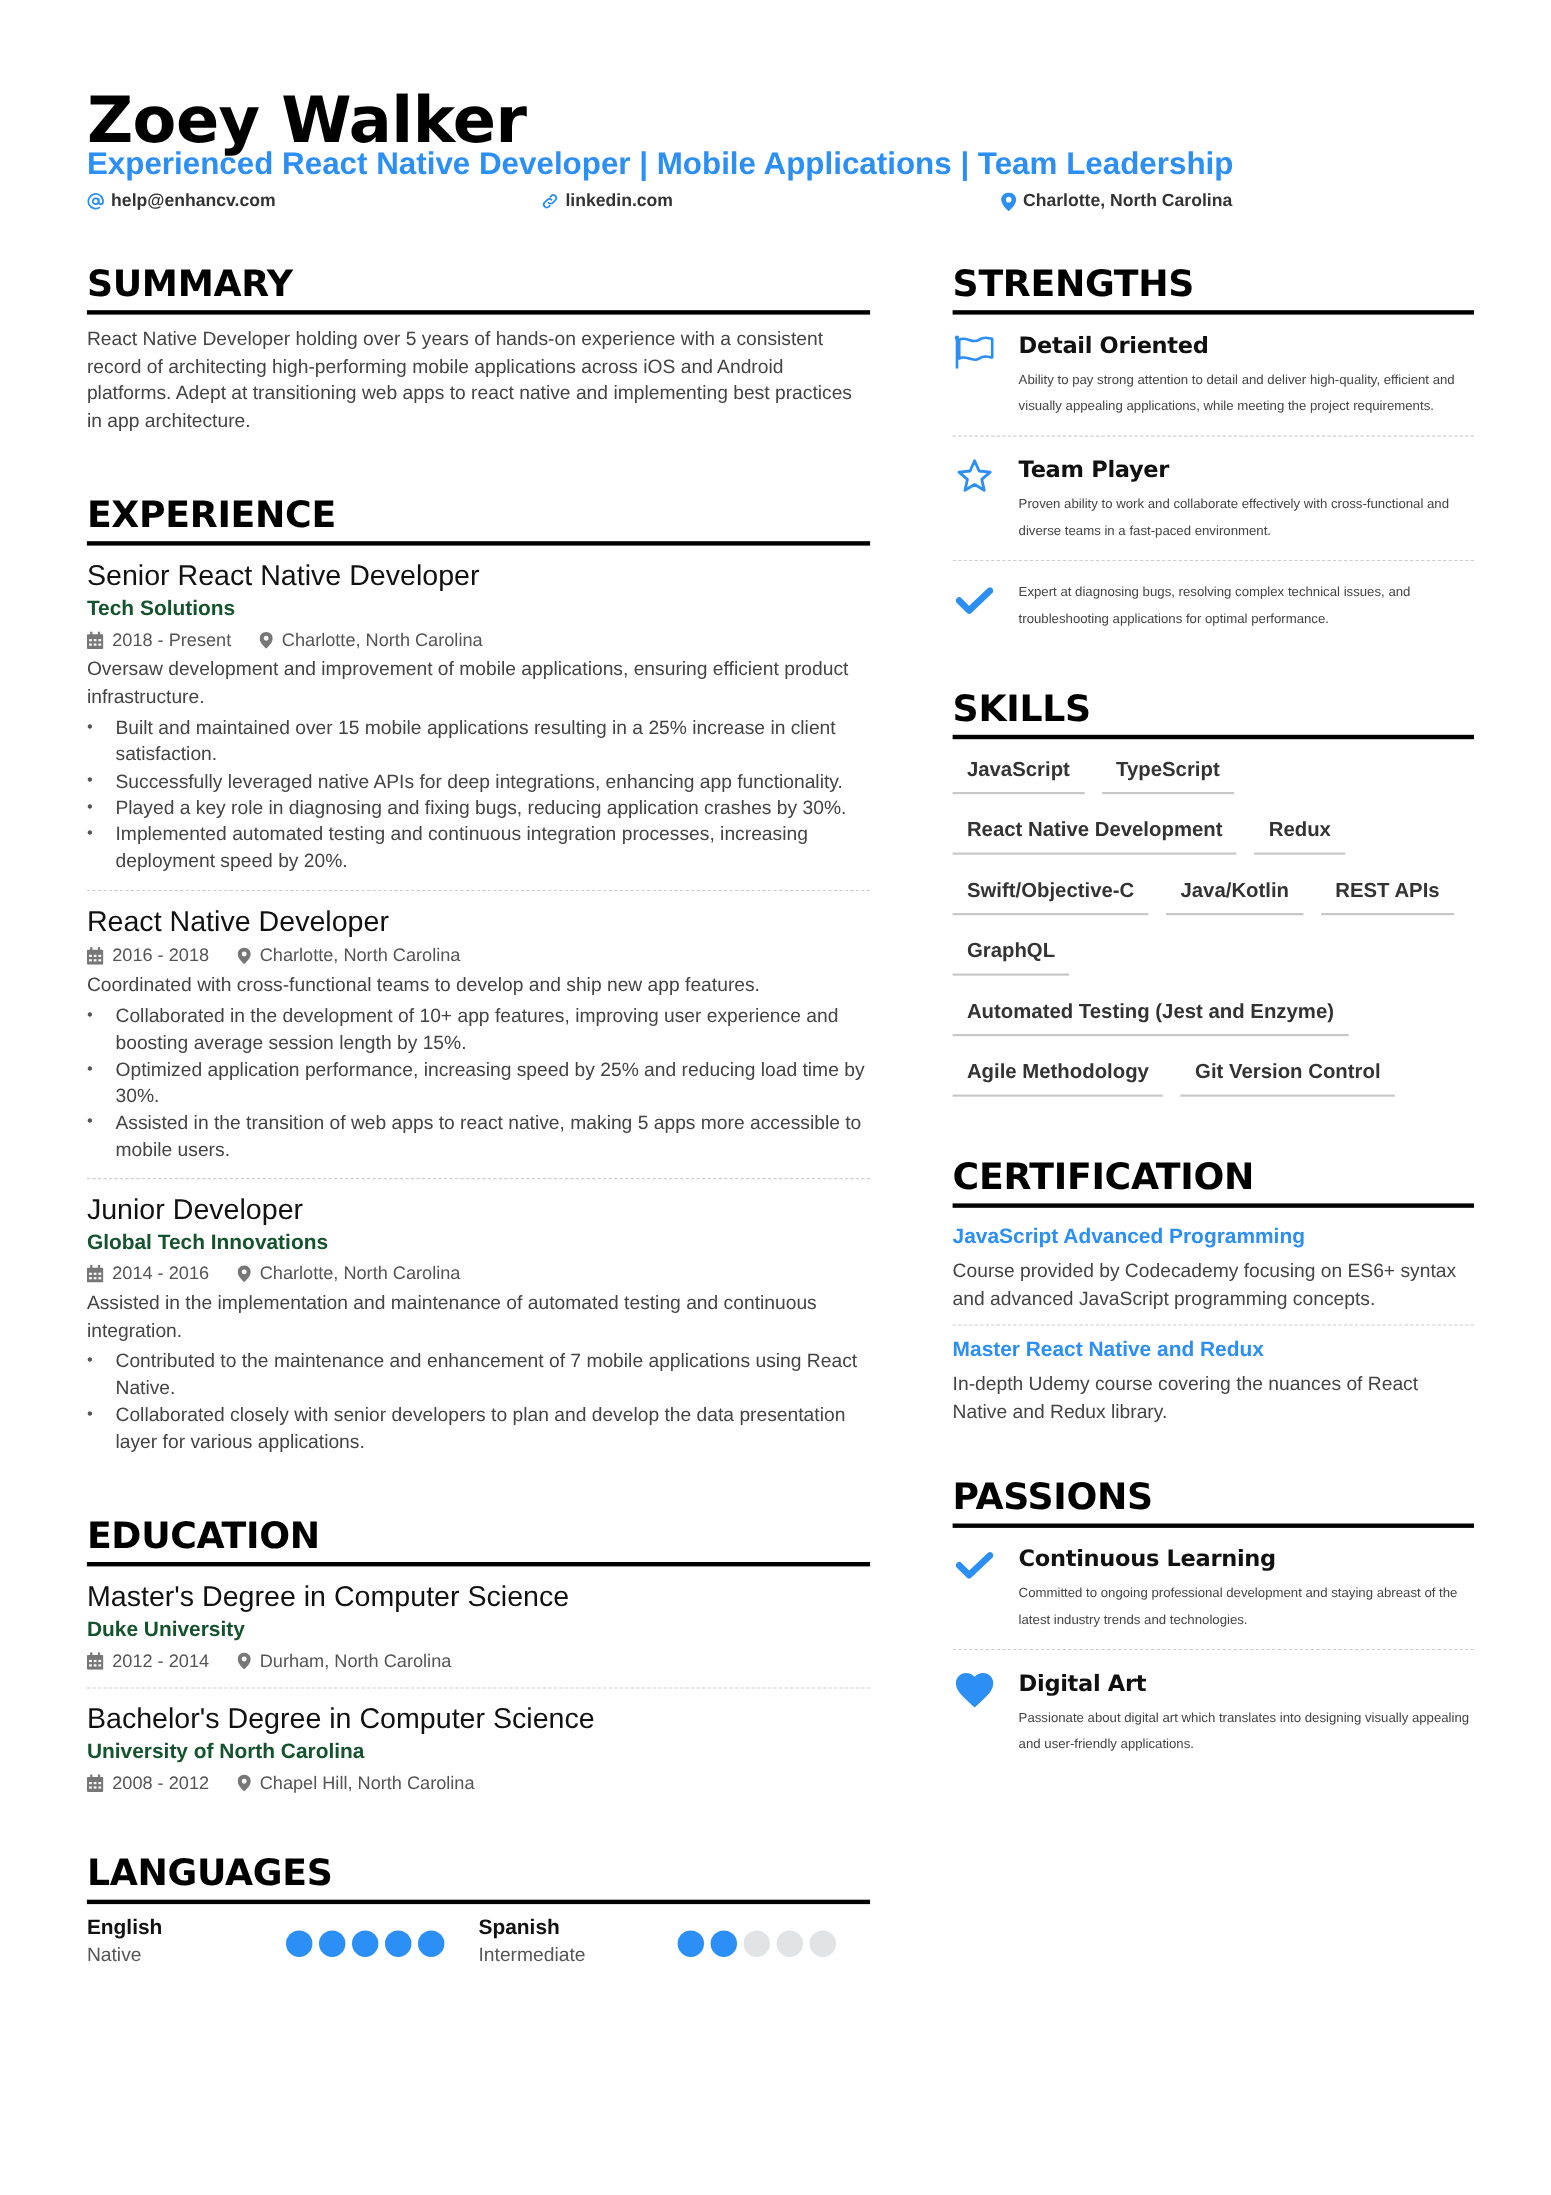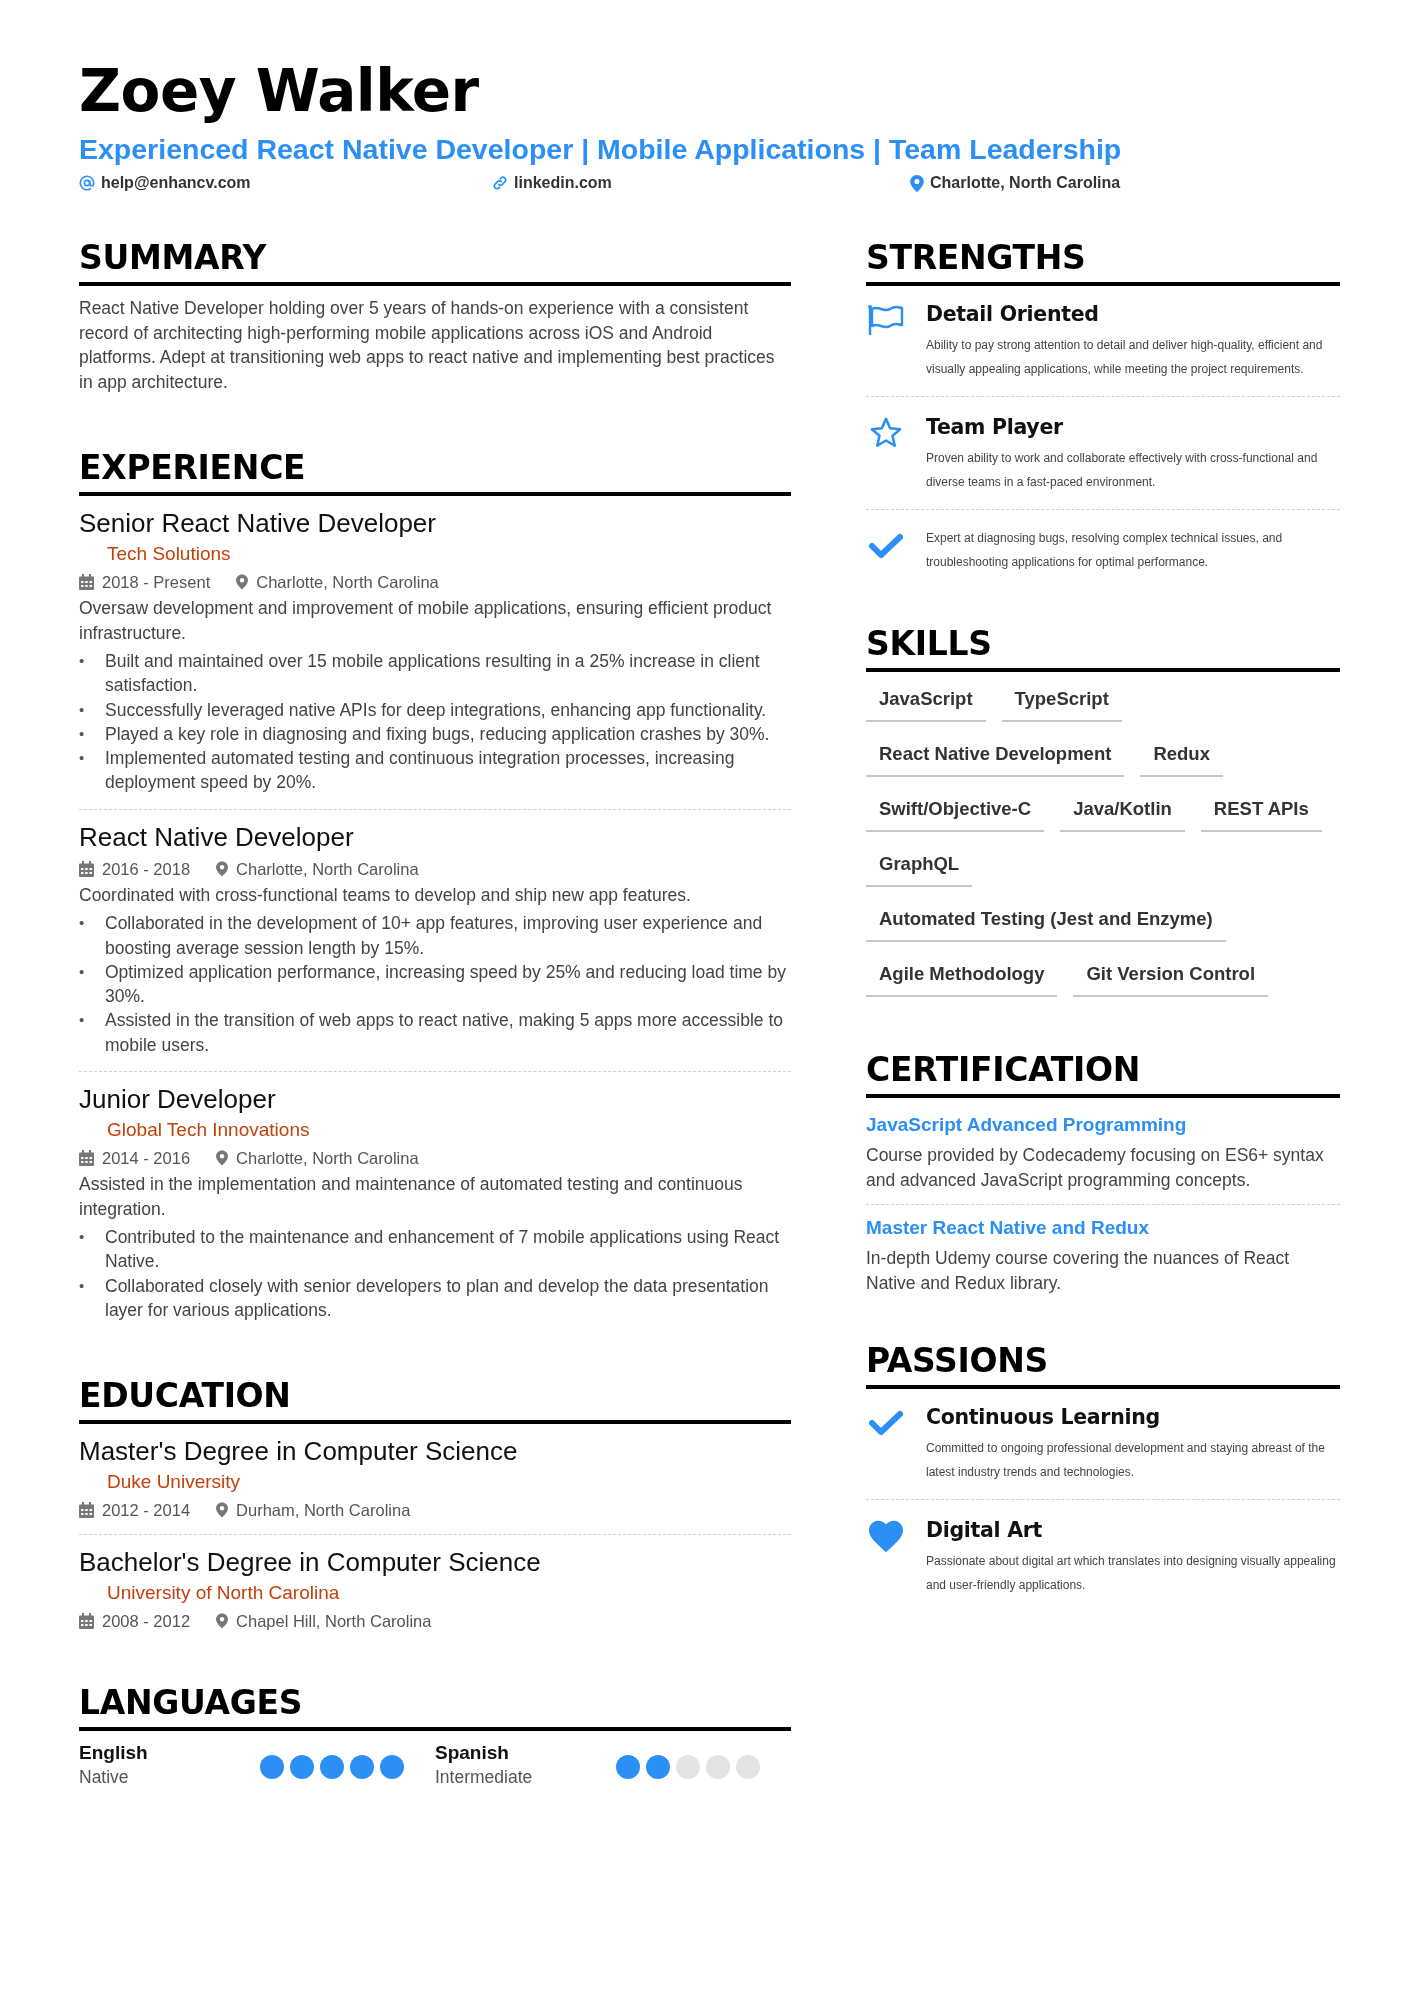--- a/index.html
+++ b/index.html
@@ -2,39 +2,39 @@
 <html><head>
 <meta charset="utf-8">
 <style>
   * { box-sizing: border-box; margin: 0; padding: 0; }
   html, body { width: 1410px; height: 1995px; background: #ffffff; }
   body { font-family: "Liberation Sans", sans-serif; color: #222; position: relative; overflow: hidden; }
 
   .page { position: absolute; left: 0; top: 0; width: 1410px; height: 1995px; }
 
   
-  .name { position: absolute; left: 79px; top: 56px; font-size: 58px; font-weight: 700; color: #000; letter-spacing: -0.5px; line-height: 70px; font-family: "DejaVu Sans", sans-serif; }
+  .name { position: absolute; left: 79px; top: 74px; font-size: 58px; font-weight: 700; color: #000; letter-spacing: -0.5px; line-height: 70px; font-family: "DejaVu Sans", sans-serif; }
   .headline { position: absolute; left: 79px; top: 132px; font-size: 28.5px; font-weight: 700; color: #2b8ff5; line-height: 34px; white-space: nowrap; font-family: "Liberation Sans", sans-serif; }
   .contact { position: absolute; top: 172px; font-size: 16px; font-weight: 700; color: #333; line-height: 22px; display: flex; align-items: center; gap: 6px; white-space: nowrap; }
   .contact .ic { color: #2b8ff5; display: inline-flex; align-items: center; }
 
   
   .col-left { position: absolute; left: 79px; top: 238px; width: 712px; }
   .col-right { position: absolute; left: 866px; top: 238px; width: 474px; }
 
   .sec-title { font-size: 33px; font-weight: 700; color: #000; line-height: 40px; letter-spacing: -0.3px; font-family: "DejaVu Sans", sans-serif; }
   .sec-rule { height: 4px; background: #000; margin-top: 4px; margin-bottom: 10px; }
 
   .body-text { font-size: 17.5px; color: #444; line-height: 24.5px; }
 
   .dash { border-top: 1.5px dashed #cfcfcf; }
 
   
   .role { font-size: 26px; color: #111; line-height: 34px; font-weight: 400; }
-  .company { font-size: 19px; font-weight: 400; color: #c2410c; line-height: 26px; margin-top: 1px; margin-left: 28px; }
+  .company { font-size: 19px; font-weight: 700; color: #14532d; line-height: 26px; margin-top: 1px; }
   .meta { display: flex; align-items: center; font-size: 16.5px; color: #555; line-height: 24px; margin-top: 3px; }
   .meta .mi { display: inline-flex; align-items: center; margin-right: 8px; color: #666; }
   .meta .gap { width: 26px; }
   ul.bullets { list-style: none; }
   ul.bullets li { position: relative; padding-left: 26px; font-size: 17.5px; color: #444; line-height: 24.3px; }
   ul.bullets li::before { content: "•"; position: absolute; left: 0; top: 0; color: #555; font-size: 15px; }
 
   
   .lang-row { display: flex; margin-top: 2px; }
   .lang { width: 380px; display: flex; align-items: flex-start; }

